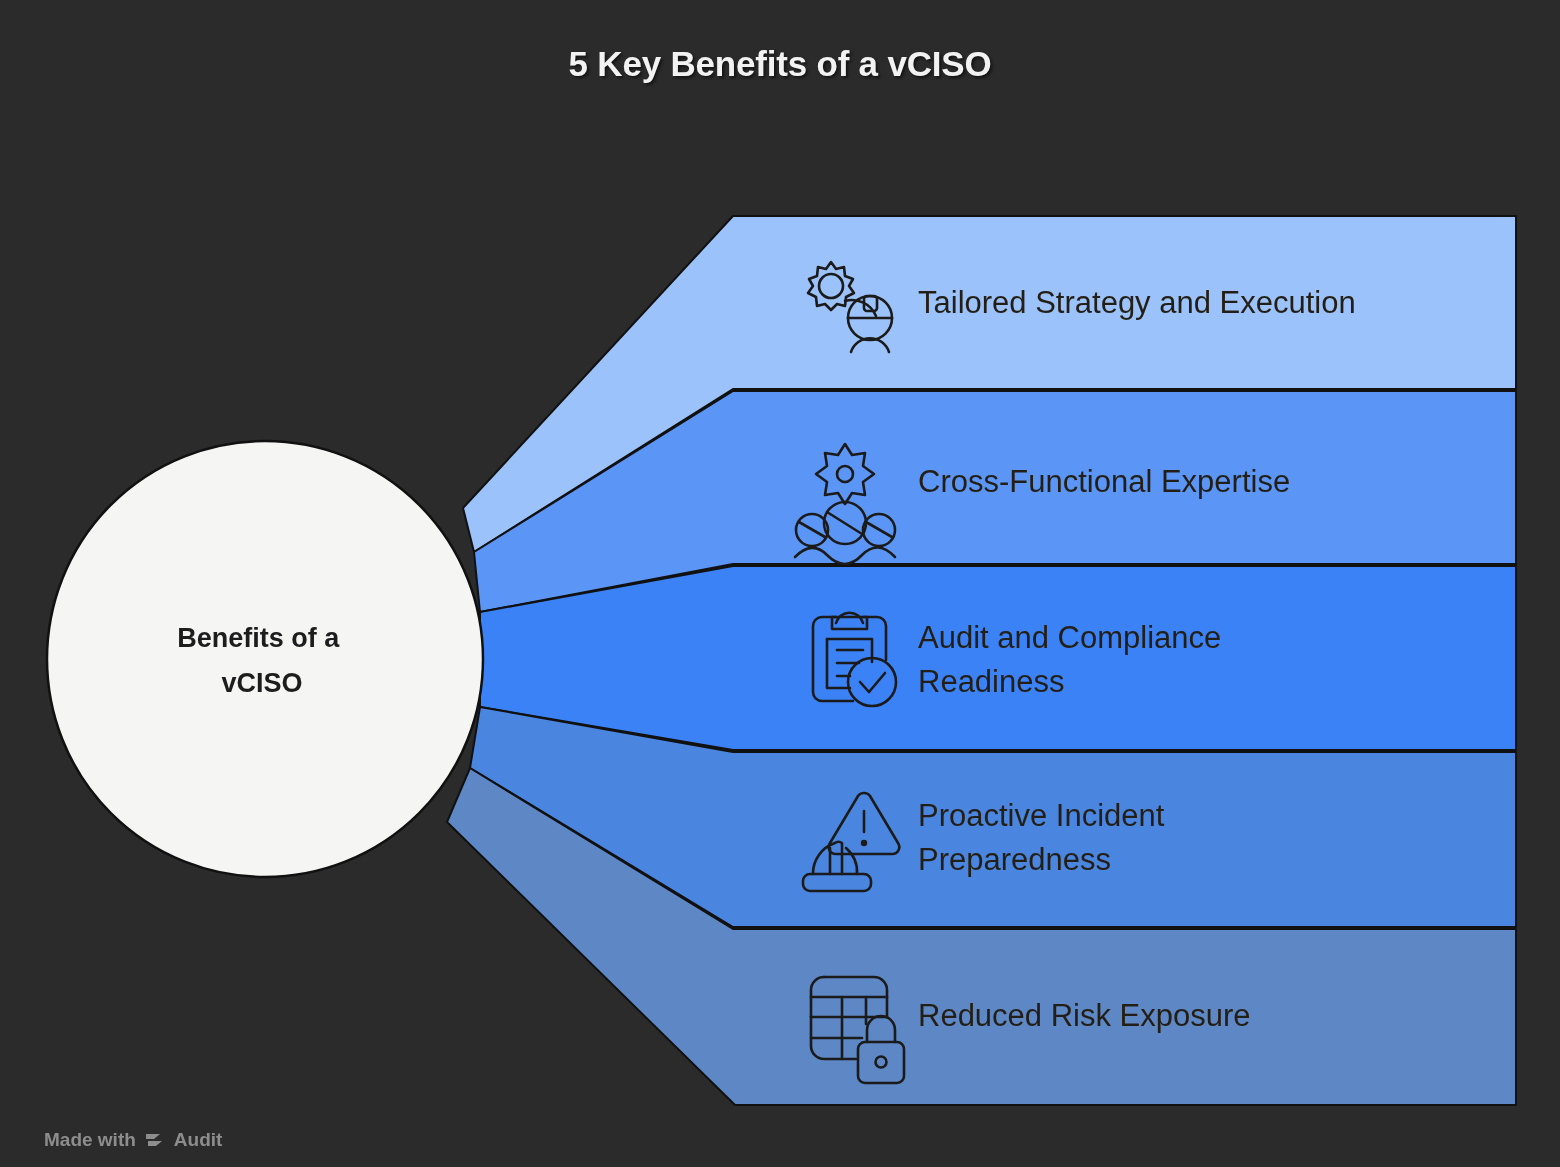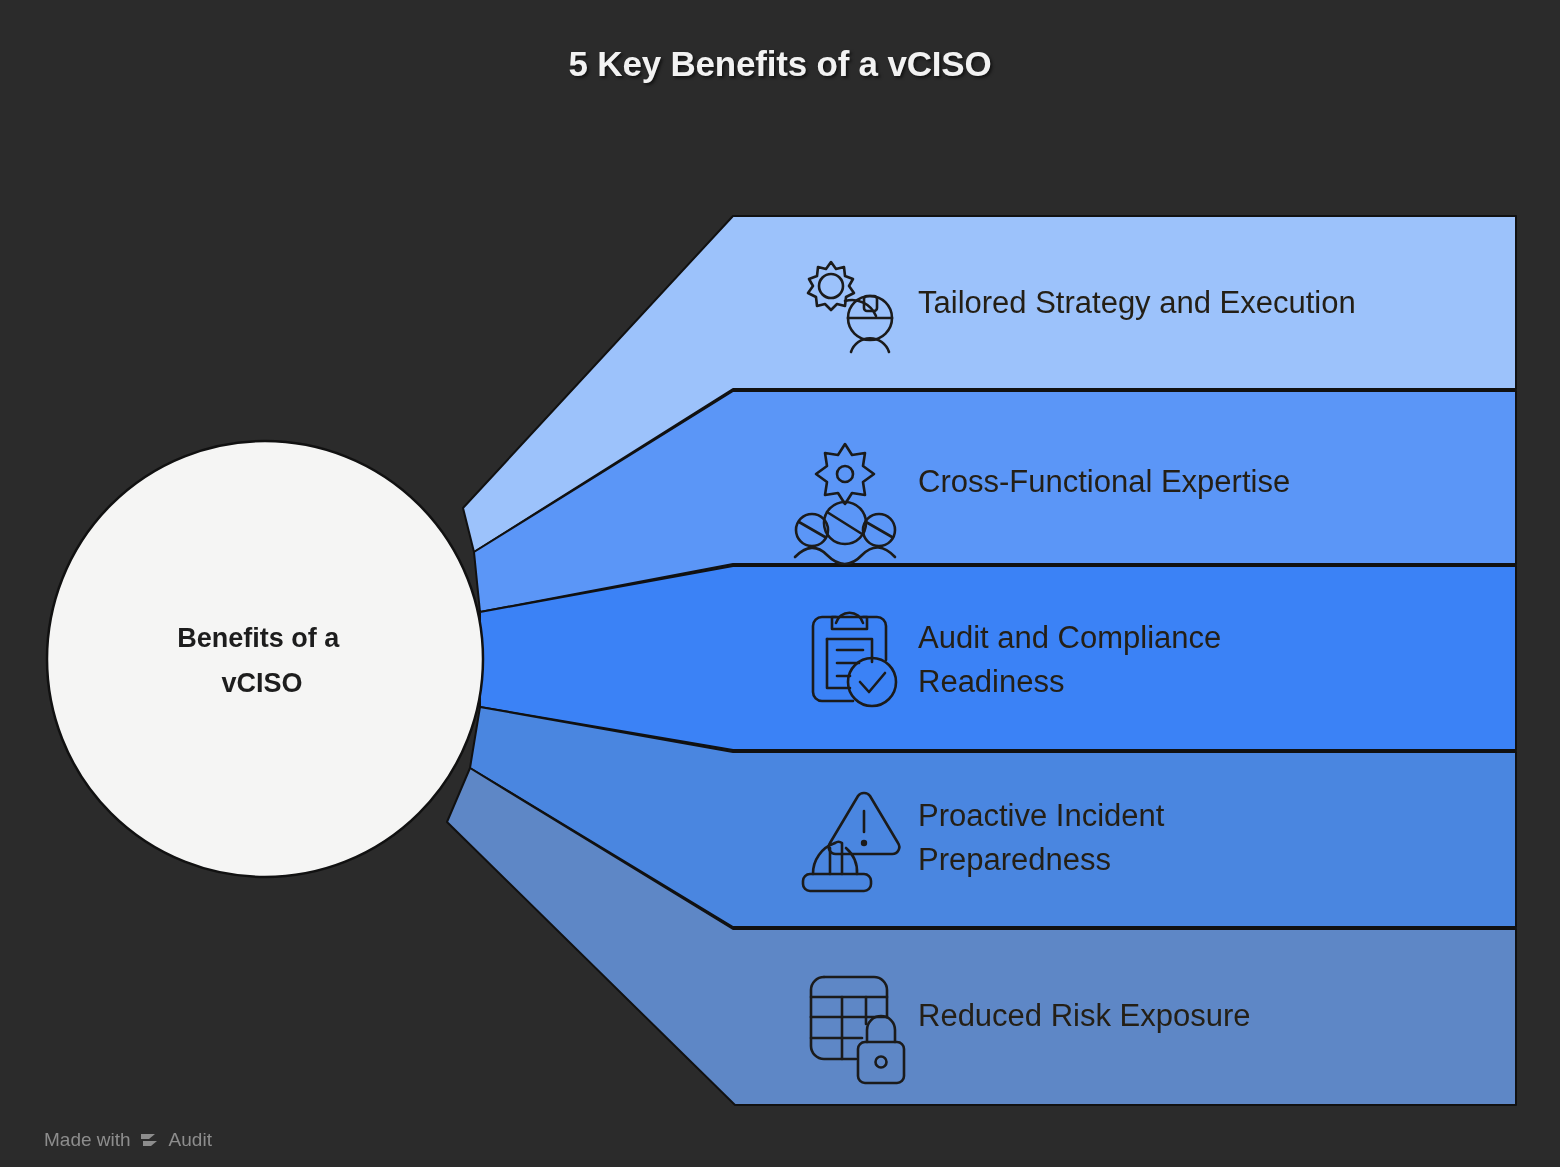--- a/index.html
+++ b/index.html
@@ -30,21 +30,21 @@
   }
   .band-label {
     font-family:"Liberation Sans", sans-serif;
     font-size:31px; font-weight:400; fill:#241f16;
   }
   .band-icon { fill:none; stroke:#1b1b1b; stroke-width:2.6; stroke-linecap:round; stroke-linejoin:round; }
 
   #watermark {
     position:absolute; left:44px; bottom:16px;
     display:flex; align-items:center; gap:8px;
-    color:#8d8d8d; font-size:19px; font-weight:normal;
+    color:#8d8d8d; font-size:19px; font-weight:bold;
     font-family:"Liberation Sans", sans-serif;
   }
   #watermark .nap-mark { display:inline-block; line-height:0; }
 </style>
 </head>
 <body>
 
 <div id="stage">
 
   <div id="title">5 Key Benefits of a vCISO</div>

